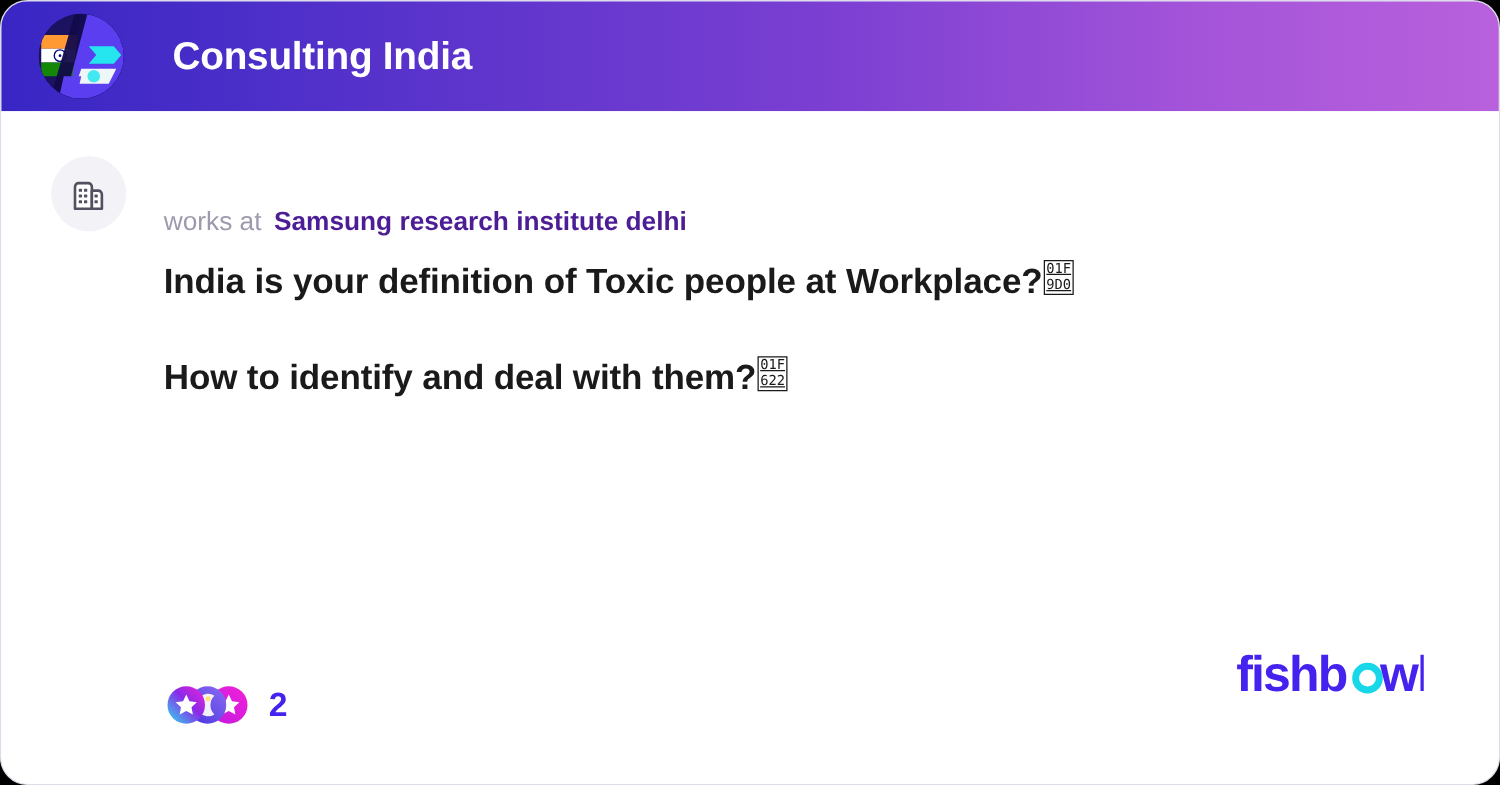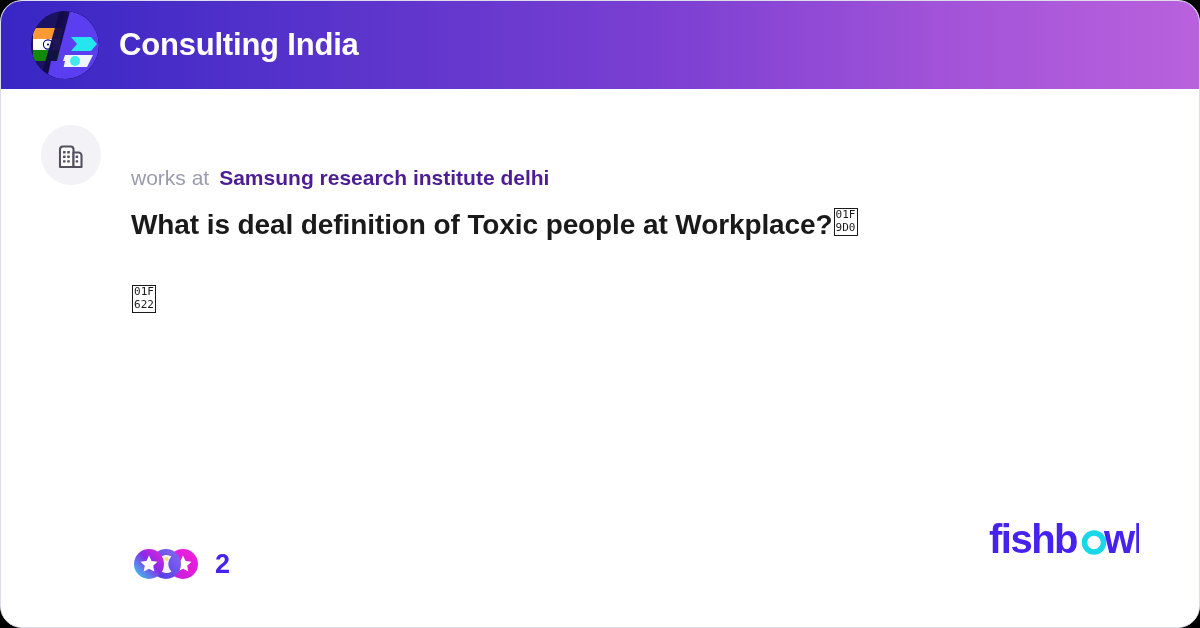--- a/index.html
+++ b/index.html
@@ -32,20 +32,21 @@
     position: absolute;
     left: 0;
     top: 0;
     width: 1200px;
     height: 88px;
     background: linear-gradient(90deg, #3826c4 0%, #5231ca 22%, #7b3fd2 55%, #a454d9 80%, #b961dd 100%);
     display: flex;
     align-items: center;
     padding-left: 30px;
     box-sizing: border-box;
+    gap: 19px;
   }
 
   .avatar {
     position: relative;
     width: 68px;
     height: 68px;
     border-radius: 50%;
     overflow: hidden;
     background: #1b1260;
     flex: 0 0 auto;
@@ -130,20 +131,21 @@
     border: 1px solid #1a1a1a;
     box-sizing: border-box;
     font-family: "DejaVu Sans Mono", "Liberation Mono", monospace;
     font-size: 11px;
     font-weight: normal;
     line-height: 12.5px;
     text-align: center;
     letter-spacing: 0px;
     overflow: hidden;
     margin-left: 1px;
+    text-decoration: underline;
   }
   .tofu span { display: block; }
 
   
   .reactions {
     position: absolute;
     left: 132px;
     top: 458px;
     display: flex;
     align-items: center;
@@ -233,25 +235,25 @@
       </div>
       <div class="works-text">
         <span class="works-label">works at</span>
         <span class="works-company">Samsung research institute delhi</span>
       </div>
     </div>
 
     <div class="post">
 
       <div class="post-line">
-        <span>What is deal definition of Toxic people at Workplace?</span><span class="tofu"><span>01F</span><span>9D0</span></span>
+        <span>India is your definition of Toxic people at Workplace?</span><span class="tofu"><span>01F</span><span>9D0</span></span>
       </div>
 
       <div class="post-line">
-        <span class="tofu"><span>01F</span><span>622</span></span>
+        <span>How to identify and deal with them?</span><span class="tofu"><span>01F</span><span>622</span></span>
       </div>
 
     </div>
 
     <div class="reactions">
       <div class="react-stack">
         <svg width="72" height="34" viewBox="0 0 72 34">
           <defs>
             <linearGradient id="g1" x1="0" y1="1" x2="1" y2="0">
               <stop offset="0%" stop-color="#2ce0f0"></stop>

